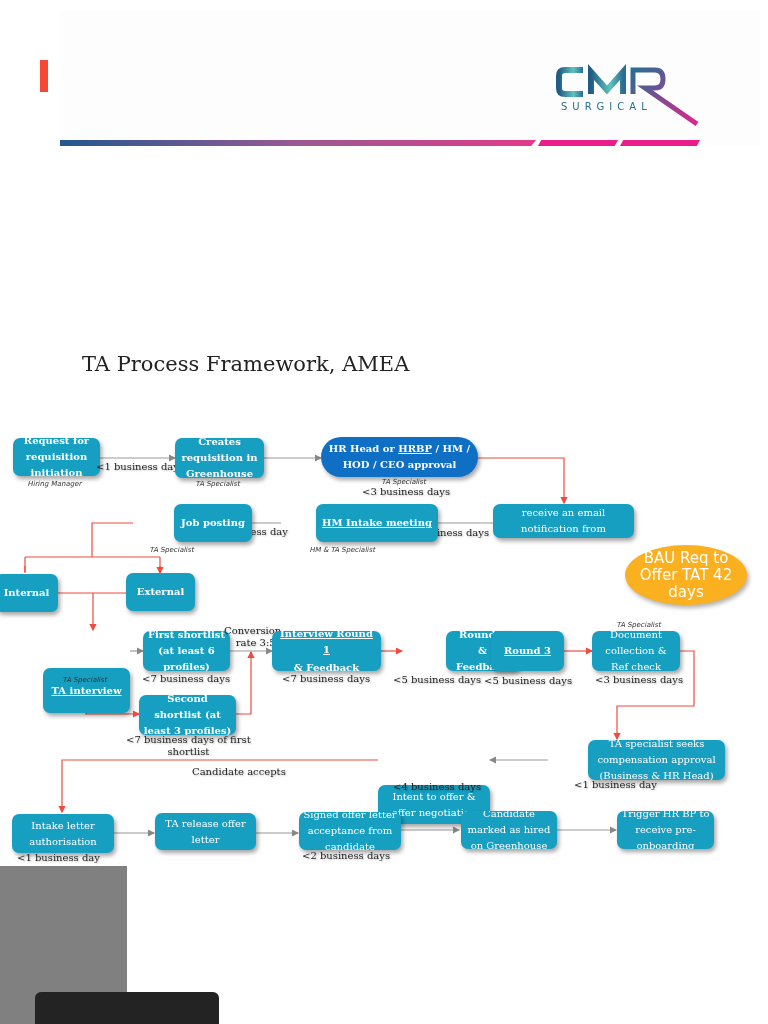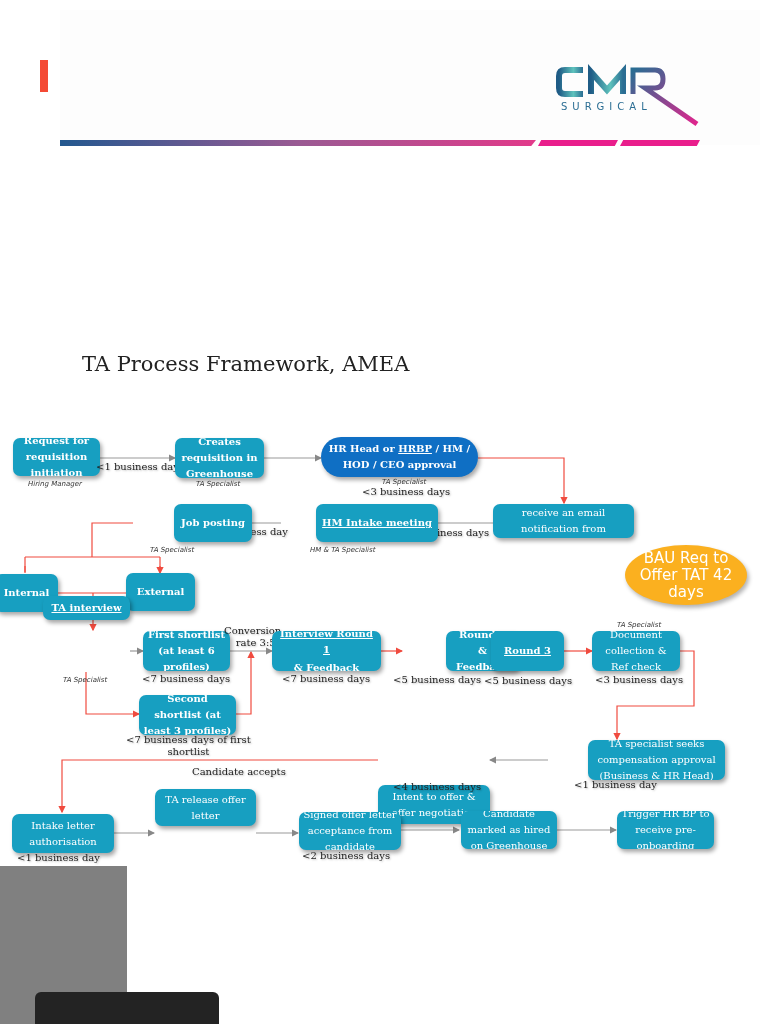--- a/index.html
+++ b/index.html
@@ -125,21 +125,21 @@
 
 <div class="oval">BAU Req to Offer TAT 42 days</div>
 
 <div class="node" style="left:-5px;top:574px;width:63px;height:38px;">
     <span>Internal</span>
   </div>
 <div class="node" style="left:126px;top:573px;width:69px;height:38px;">
     <span>External</span>
   </div>
 
-<div class="node u" style="left:43px;top:596px;width:87px;height:24px;">
+<div class="node u" style="left:43px;top:668px;width:87px;height:45px;">
     <span>TA interview</span>
   </div>
 <div class="role" style="left:63px;top:676px;">TA Specialist</div>
 
 <div class="node" style="left:143px;top:631px;width:87px;height:40px;">
     <span>First shortlist (at least 6 profiles)</span>
   </div>
 <div class="lbl" style="left:142px;top:673px;">&lt;7 business days</div>
 
 <div class="lbl c" style="left:224px;top:625px;line-height:12px;">
@@ -189,21 +189,21 @@
   </div>
 <div class="lbl" style="left:393px;top:781px;">&lt;4 business days</div>
 
 <div class="lbl" style="left:192px;top:766px;">Candidate accepts</div>
 
 <div class="node light" style="left:12px;top:814px;width:102px;height:39px;">
     <span>Intake letter authorisation</span>
   </div>
 <div class="lbl" style="left:17px;top:852px;">&lt;1 business day</div>
 
-<div class="node light" style="left:155px;top:789px;width:101px;height:37px;">
+<div class="node light" style="left:155px;top:813px;width:101px;height:37px;">
     <span>TA release offer letter</span>
   </div>
 
 <div class="node light" style="left:299px;top:812px;width:102px;height:38px;">
     <span>Signed offer letter acceptance from candidate</span>
   </div>
 <div class="lbl" style="left:302px;top:850px;">&lt;2 business days</div>
 
 <div class="node light" style="left:461px;top:811px;width:96px;height:38px;">
     <span>Candidate marked as hired on Greenhouse</span>

